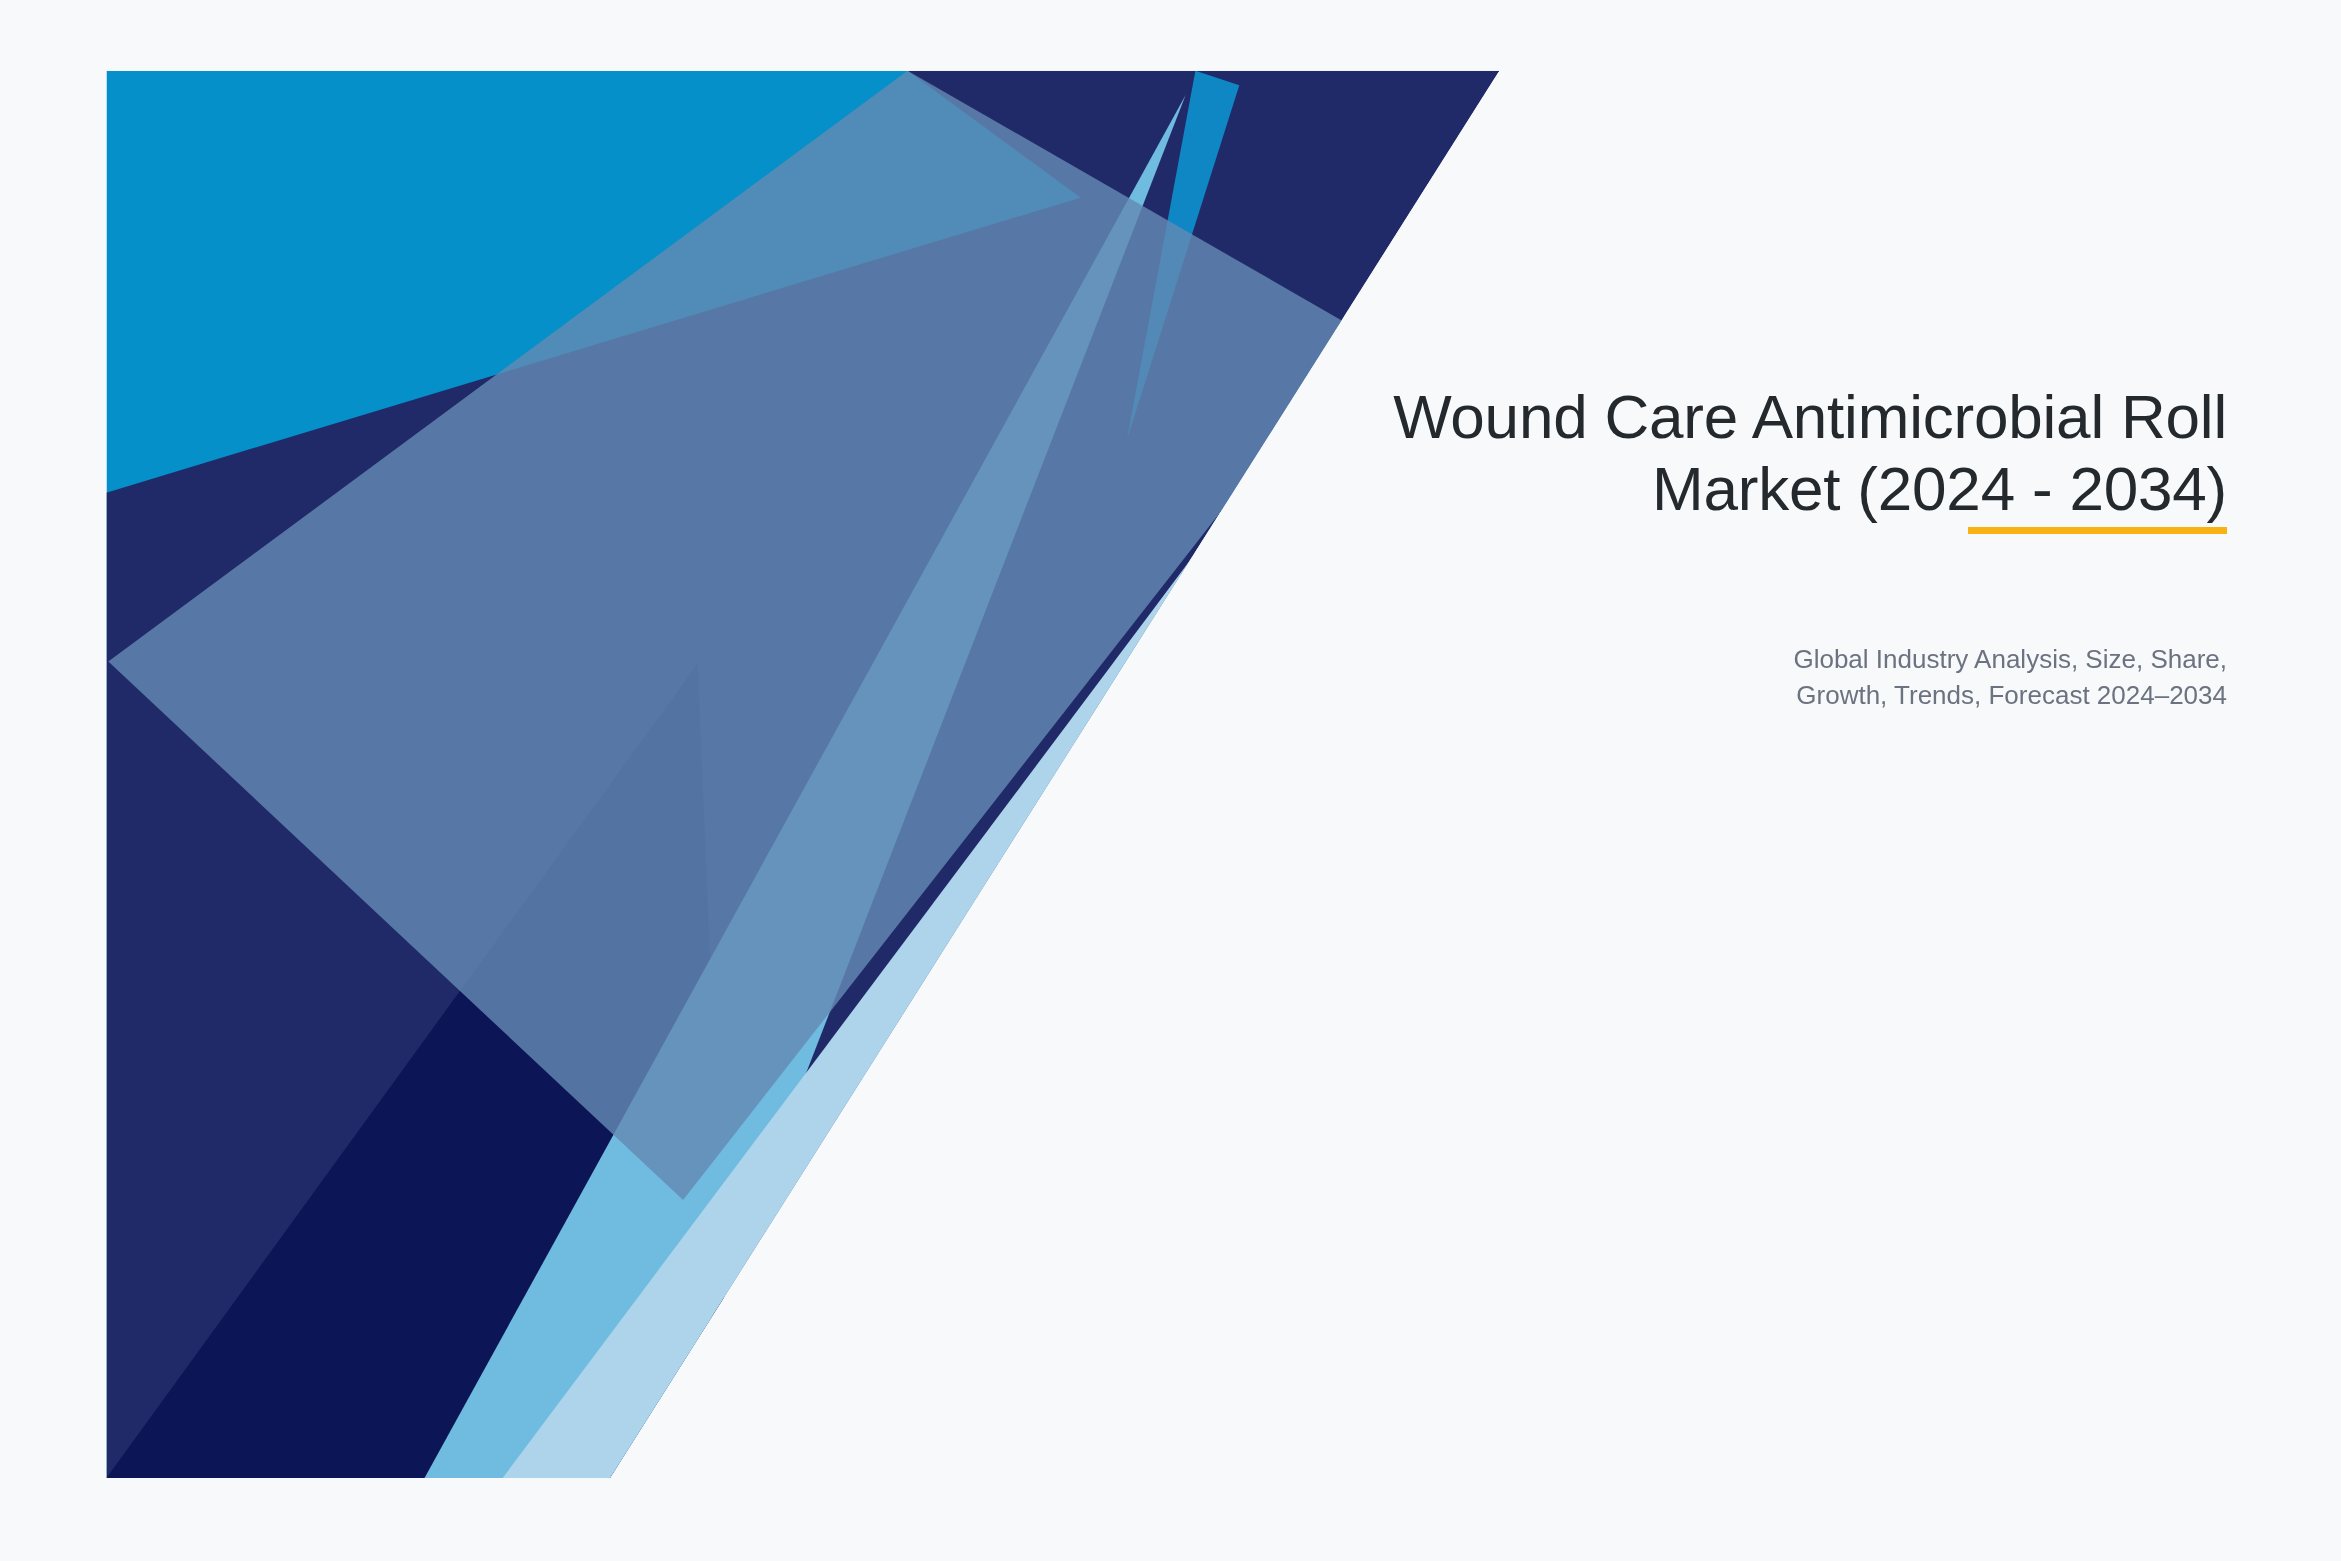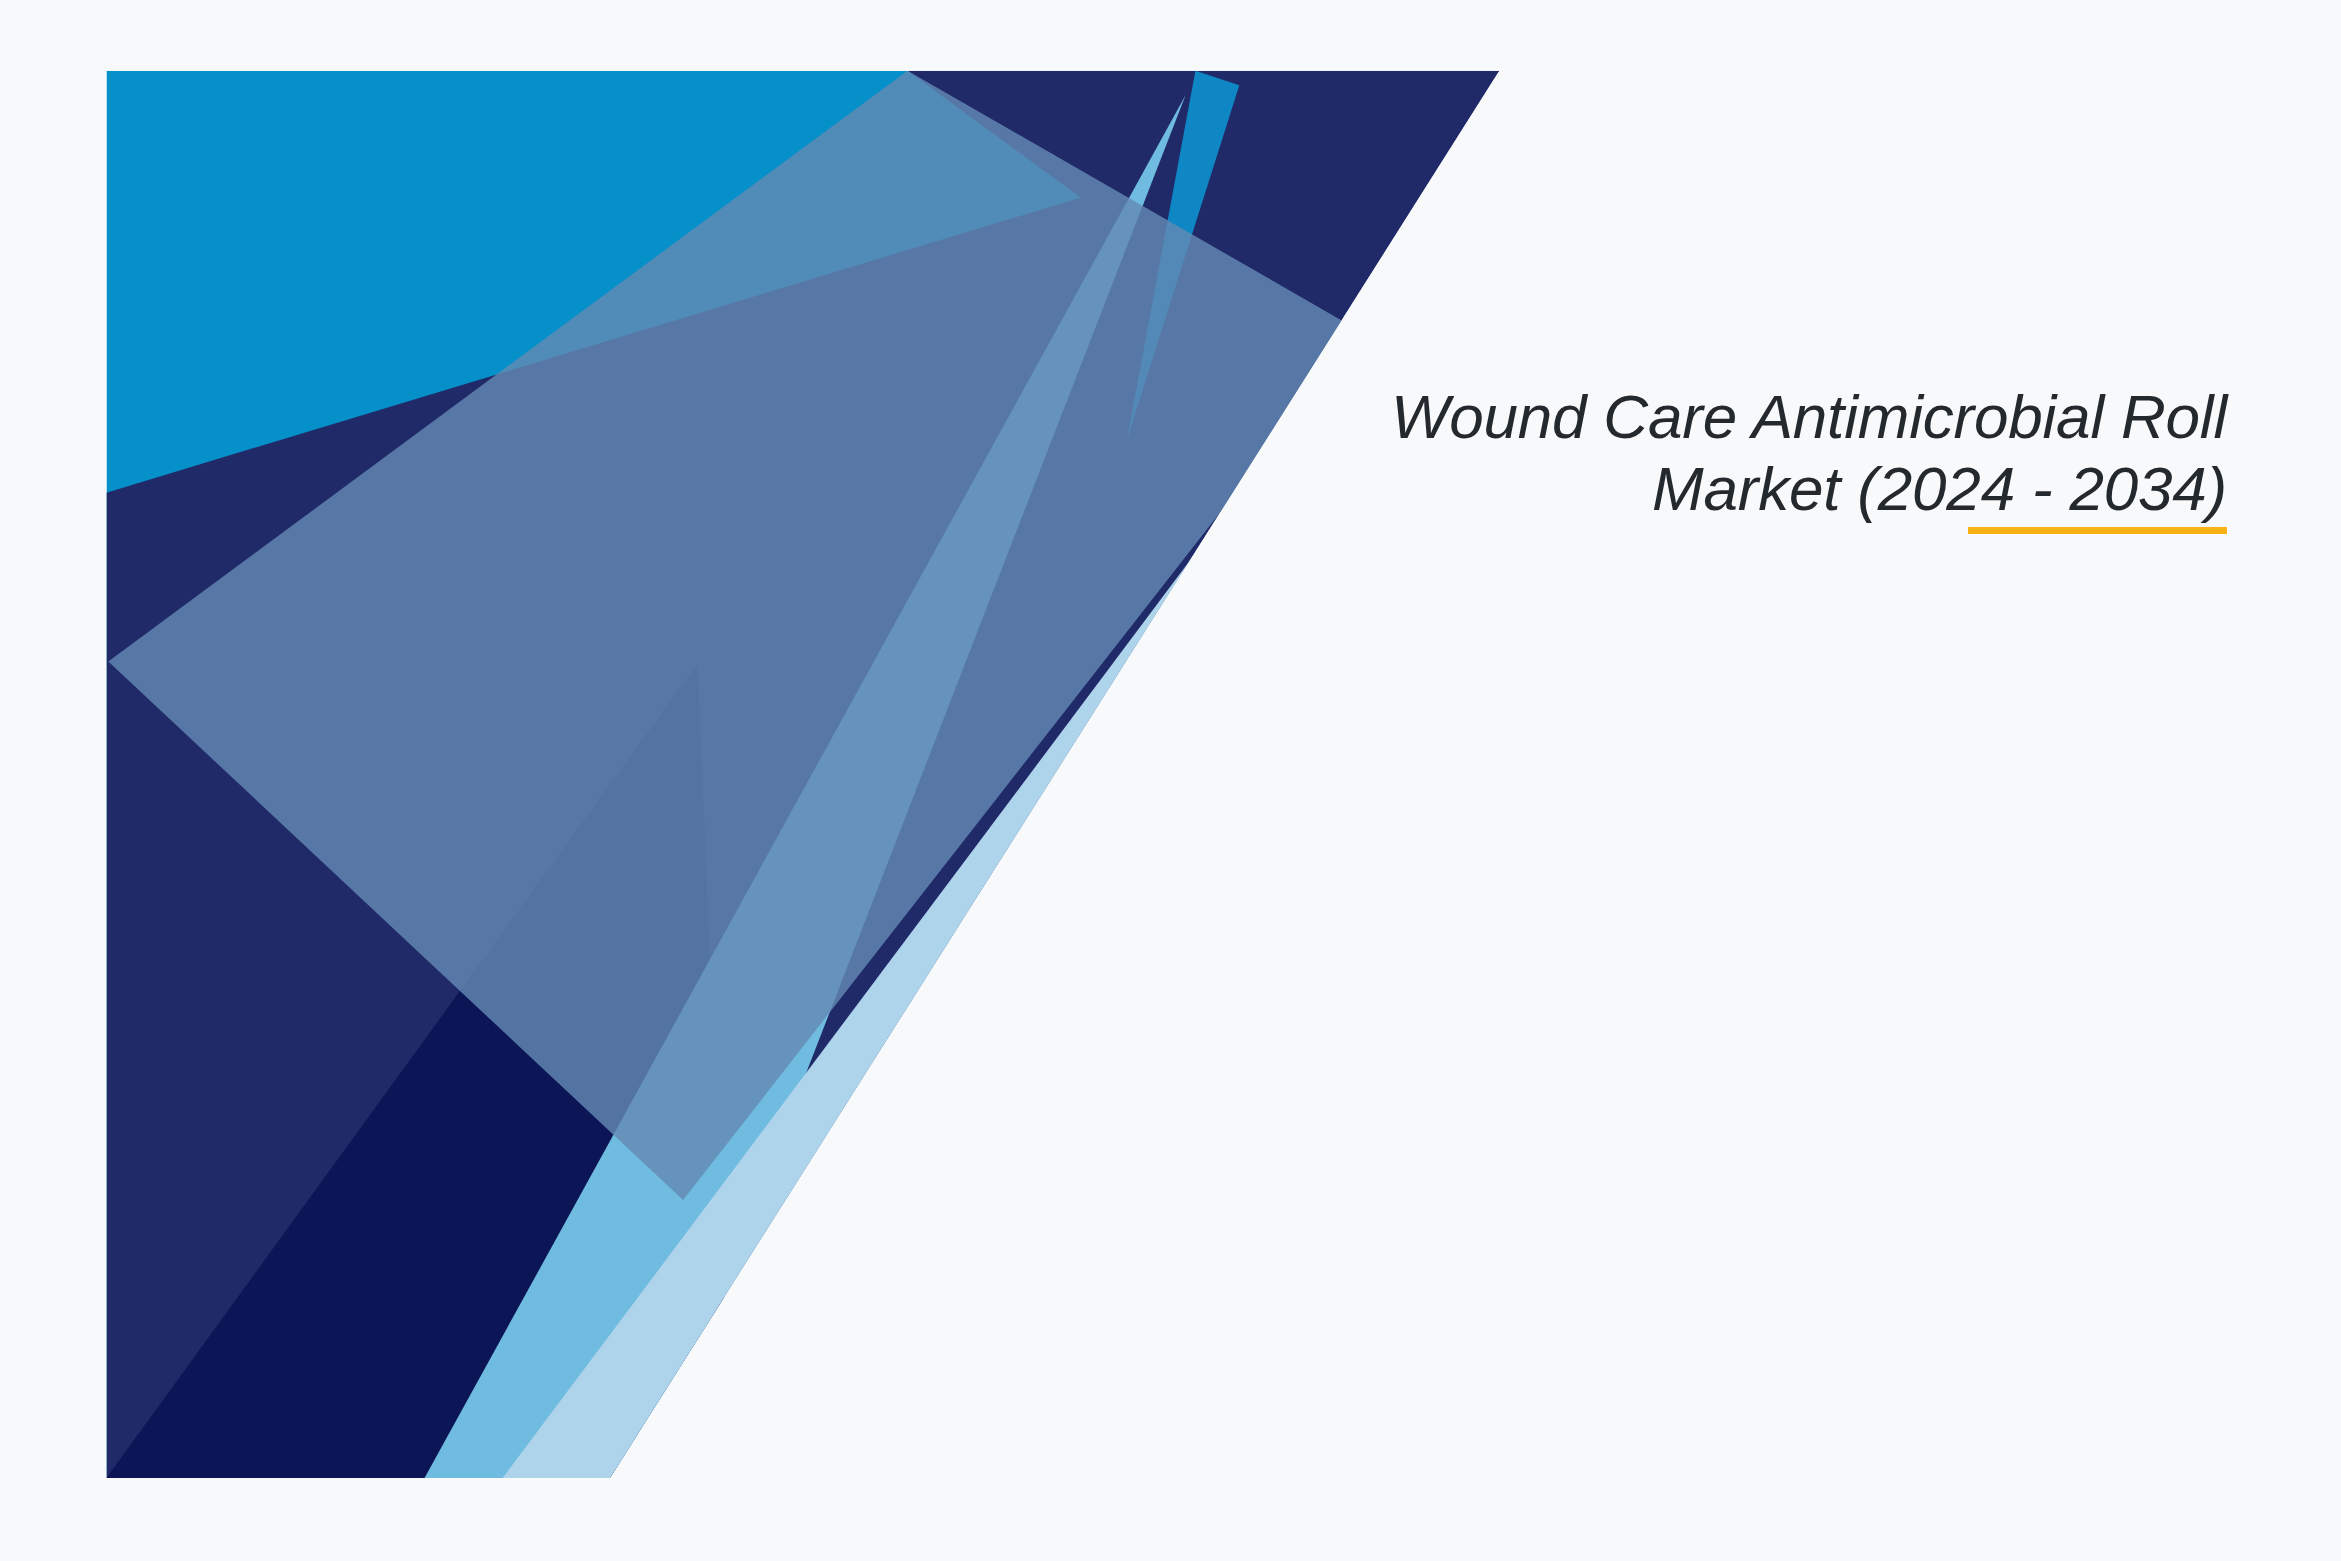--- a/index.html
+++ b/index.html
@@ -31,21 +31,20 @@
     display: block;
   }
 
   
   #title-block {
     position: absolute;
     right: 115px;
     top: 381px;
     width: 1181px;
     text-align: right;
-    font-style: italic;
   }
 
   #cover-title {
     margin: 0;
     font-family: "Liberation Sans", sans-serif;
     font-size: 62px;
     line-height: 1.16;
     font-weight: 400;
     color: #24292e;
     letter-spacing: -0.2px;
@@ -112,15 +111,17 @@
 
     </g>
   </svg>
 
   <div id="title-block">
     <div id="title-underline"></div>
     <h1 id="cover-title">Wound Care Antimicrobial Roll
 Market (2024 - 2034)</h1>
   </div>
 
+  <p id="cover-subtitle">Global Industry Analysis, Size, Share,
+Growth, Trends, Forecast 2024–2034</p>
 
 </div>
 
 
 </body></html>

